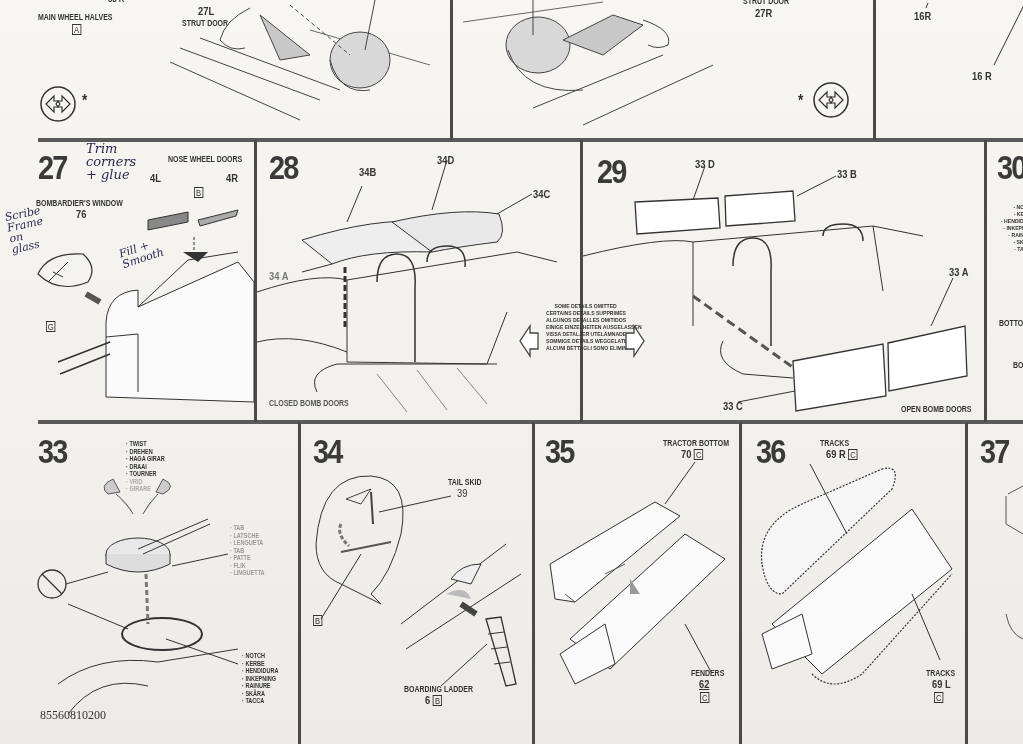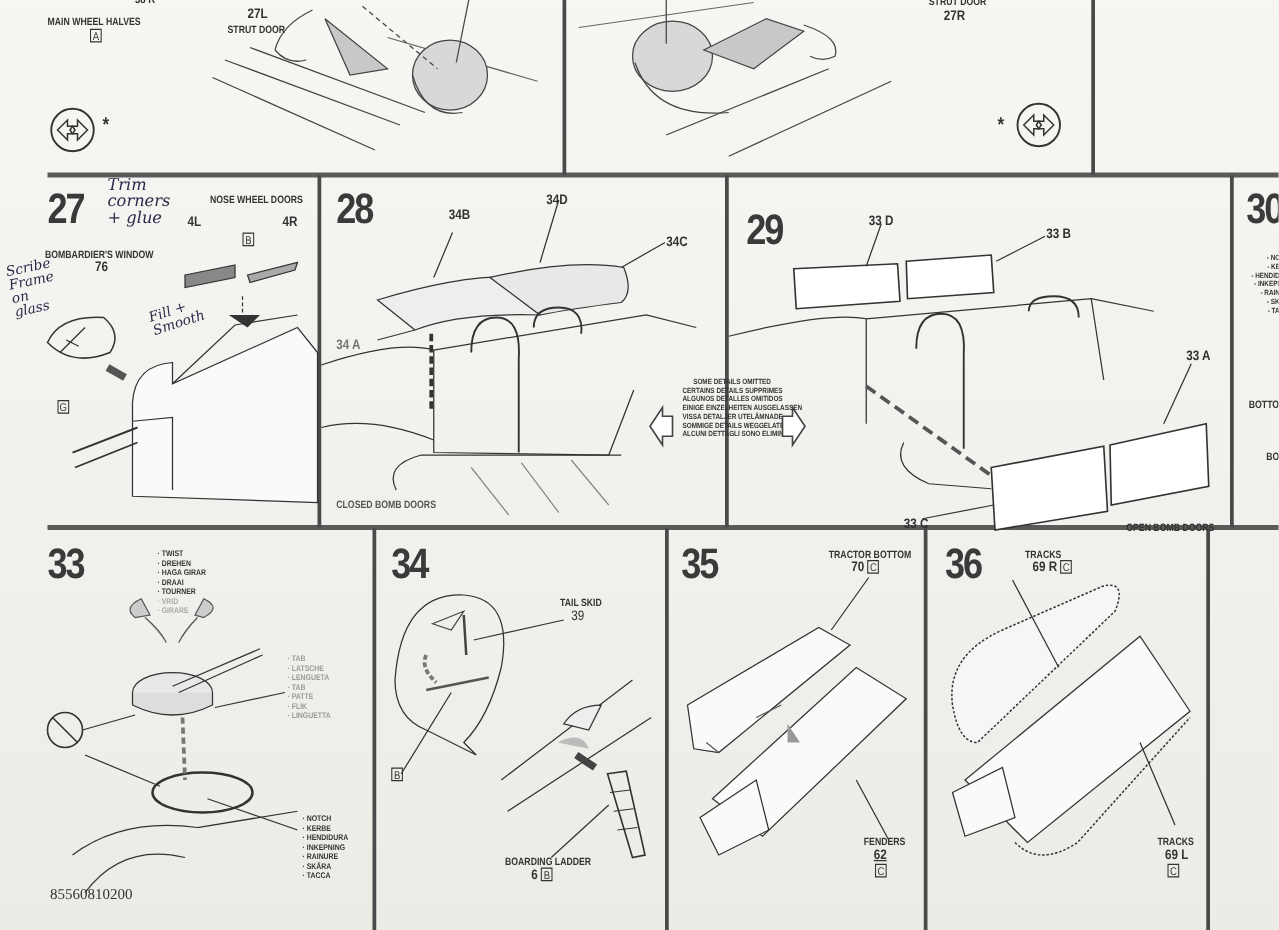--- a/index.html
+++ b/index.html
@@ -76,20 +76,28 @@
       <path d="M70 0 L70 35" stroke="#444" fill="none"></path>
     </svg>
     <div class="part" style="left:345px; top:92px; font-size:16px;">*</div>
     <svg width="40" height="40" style="left:358px; top:80px;" viewBox="0 0 40 40">
       <circle cx="20" cy="20" r="17" fill="none" stroke="#333" stroke-width="1.5"></circle>
       <path d="M8 20 L16 12 L16 17 L20 17 L18 20 L20 23 L16 23 L16 28 Z" fill="none" stroke="#333" stroke-width="1.2"></path>
       <path d="M32 20 L24 12 L24 17 L20 17 L22 20 L20 23 L24 23 L24 28 Z" fill="none" stroke="#333" stroke-width="1.2"></path>
     </svg>
   </div>
 
+  <div class="panel" style="left:876px; top:0; width:147px; height:138px;">
+    <div class="part" style="left:38px; top:10px;">16R</div>
+    <div class="part" style="left:96px; top:70px;">16 R</div>
+    <svg width="147" height="138" style="left:0; top:0;">
+      <path d="M52 3 L50 8" stroke="#333"></path>
+      <path d="M148 5 L118 65" stroke="#333"></path>
+    </svg>
+  </div>
 
   <div class="panel" style="left:38px; top:142px; width:216px; height:278px;">
     <div class="stepnum" style="left:0; top:6px;">27</div>
     <div class="lbl" style="left:130px; top:12px;">NOSE WHEEL DOORS</div>
     <div class="part" style="left:112px; top:30px;">4L</div>
     <div class="part" style="left:188px; top:30px;">4R</div>
     <div class="part" style="left:156px; top:44px;"><span class="box">B</span></div>
     <div class="lbl" style="left:-2px; top:56px;">BOMBARDIER'S WINDOW</div>
     <div class="part" style="left:38px; top:66px;">76</div>
     <div class="part" style="left:8px; top:178px;"><span class="box">G</span></div>
@@ -150,21 +158,21 @@
 <span>ALCUNI DETTAGLI SONO ELIMINATI</span>
     </div>
     <svg width="20" height="30" style="left:0; top:36px;" viewBox="0 0 20 30">
       <path d="M18 7 L10 7 L10 0 L0 15 L10 30 L10 23 L18 23 Z" fill="#fff" stroke="#444" stroke-width="1.3"></path>
     </svg>
     <svg width="20" height="30" style="left:104px; top:36px;" viewBox="0 0 20 30">
       <path d="M2 7 L10 7 L10 0 L20 15 L10 30 L10 23 L2 23 Z" fill="#fff" stroke="#444" stroke-width="1.3"></path>
     </svg>
   </div>
 
-  <div class="panel" style="left:583px; top:159px; width:401px; height:278px;">
+  <div class="panel" style="left:583px; top:146px; width:401px; height:278px;">
     <div class="stepnum" style="left:14px; top:6px;">29</div>
     <div class="part" style="left:112px; top:12px;">33 D</div>
     <div class="part" style="left:254px; top:22px;">33 B</div>
     <div class="part" style="left:366px; top:120px;">33 A</div>
     <div class="part" style="left:140px; top:254px;">33 C</div>
     <div class="lbl" style="left:318px; top:258px;">OPEN BOMB DOORS</div>
     <svg width="401" height="278" style="left:0; top:0;" viewBox="0 0 401 278">
       <path d="M52 56 L135 52 L137 82 L54 88 Z" fill="#fff" stroke="#333" stroke-width="1.3"></path>
       <path d="M142 50 L210 45 L212 75 L143 80 Z" fill="#fff" stroke="#333" stroke-width="1.3"></path>
       <path d="M122 20 L110 54 M253 30 L214 50 M370 132 L348 180" stroke="#333"></path>
@@ -288,14 +296,21 @@
     <div class="part" style="left:192px; top:267px;"><span class="box">C</span></div>
     <svg width="223" height="320" style="left:0; top:0;" viewBox="0 0 223 320">
       <path d="M20 140 Q15 100 60 80 L140 45 Q160 40 150 65 L40 170 Q25 170 20 140 Z" fill="#f6f6f6" stroke="#333" stroke-width="1.2" stroke-dasharray="2 1.5"></path>
       <path d="M30 200 L170 85 L210 145 L80 250 Z" fill="#fafafa" stroke="#333"></path>
       <path d="M70 250 Q90 270 120 250 L210 150" fill="none" stroke="#333" stroke-width="1.2" stroke-dasharray="2 1.5"></path>
       <path d="M20 210 L60 190 L70 230 L30 245 Z" fill="#fafafa" stroke="#333"></path>
       <path d="M68 40 L105 110 M170 170 L198 236" stroke="#333"></path>
     </svg>
   </div>
 
+  <div class="panel" style="left:968px; top:424px; width:55px; height:320px; overflow:hidden;">
+    <div class="stepnum" style="left:12px; top:8px;">37</div>
+    <svg width="55" height="320" style="left:0; top:0;" viewBox="0 0 55 320">
+      <path d="M40 70 L55 62 M38 72 L38 100 L55 110" fill="none" stroke="#555"></path>
+      <path d="M38 190 Q42 210 55 215" fill="none" stroke="#555"></path>
+    </svg>
+  </div>
 
 </div>
 
 </body></html>

